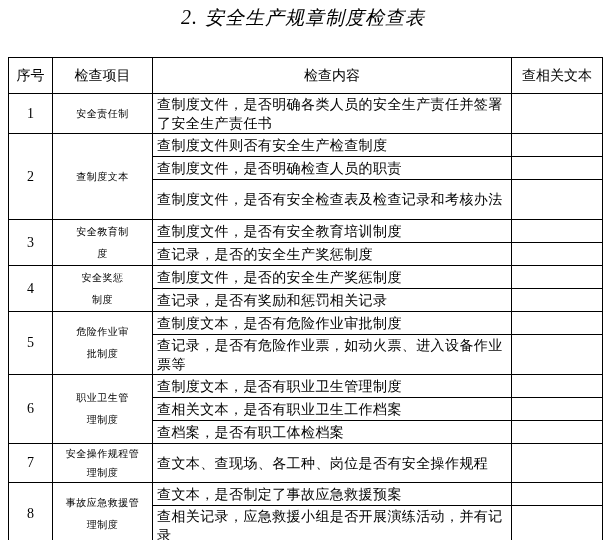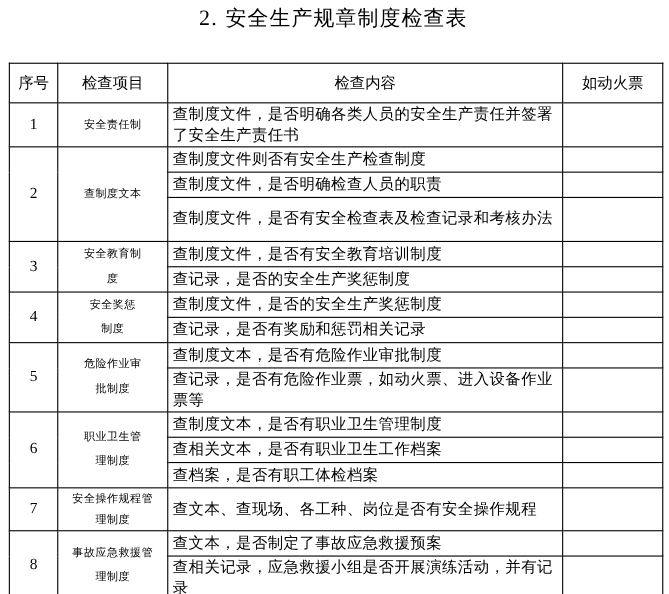--- a/index.html
+++ b/index.html
@@ -1,19 +1,19 @@
 <!DOCTYPE html>
 <html><head>
 <meta charset="utf-8">
 <style>
   html, body { margin: 0; padding: 0; background: #ffffff; }
   body { width: 608px; height: 540px; overflow: hidden; position: relative;
          font-family: "DejaVu Sans", "Liberation Sans", sans-serif; color: #000; }
   .title { position: absolute; top: 4px; left: 0; width: 606px; text-align: center;
-           font-size: 19px; letter-spacing: 1px; line-height: 26px; }
+           font-size: 19px; letter-spacing: 1px; line-height: 26px; font-style: italic; }
   .title .num { font-family: "Liberation Serif", "DejaVu Serif", serif; font-size: 20px; }
   table { position: absolute; top: 57px; left: 8px; border-collapse: collapse;
           table-layout: fixed; width: 594px; }
   td, th { border: 1.5px solid #000; padding: 0; font-weight: normal; font-size: 13.5px;
            vertical-align: middle; }
   th { height: 35px; text-align: center; font-size: 14px; }
   td.no { text-align: center; font-family: "Liberation Serif", "DejaVu Serif", serif; font-size: 14px; }
   td.item { text-align: center; line-height: 22px; font-size: 10px; letter-spacing: 0.5px; }
   td.content { padding: 0 4px 0 4px; line-height: 19px; font-size: 14px; letter-spacing: 0.4px; }
   td.result { }
@@ -35,21 +35,21 @@
     <col style="width:44px">
     <col style="width:100px">
     <col style="width:359px">
     <col style="width:91px">
   </colgroup>
   <thead>
     <tr>
       <th>序号</th>
       <th>检查项目</th>
       <th>检查内容</th>
-      <th>如动火票</th>
+      <th>查相关文本</th>
     </tr>
   </thead>
   <tbody>
 
     <tr>
       <td class="no">1</td>
       <td class="item">安全责任制</td>
       <td class="content double">查制度文件，是否明确各类人员的安全生产责任并签署了安全生产责任书</td>
       <td class="result"></td>
     </tr>

